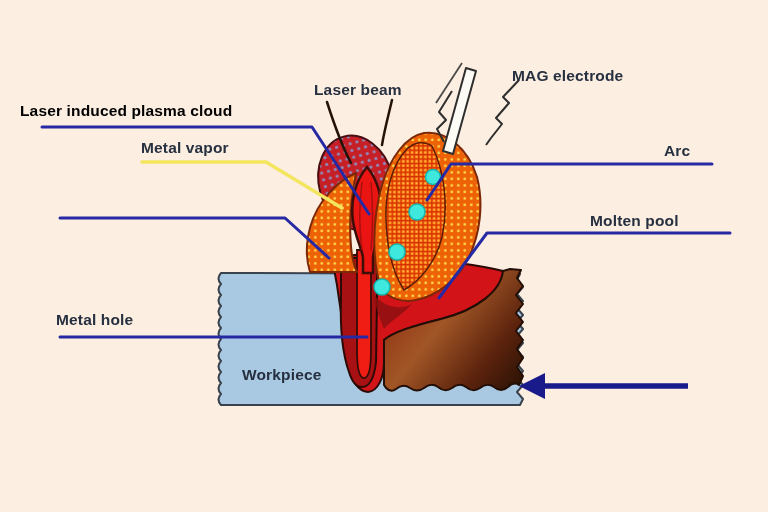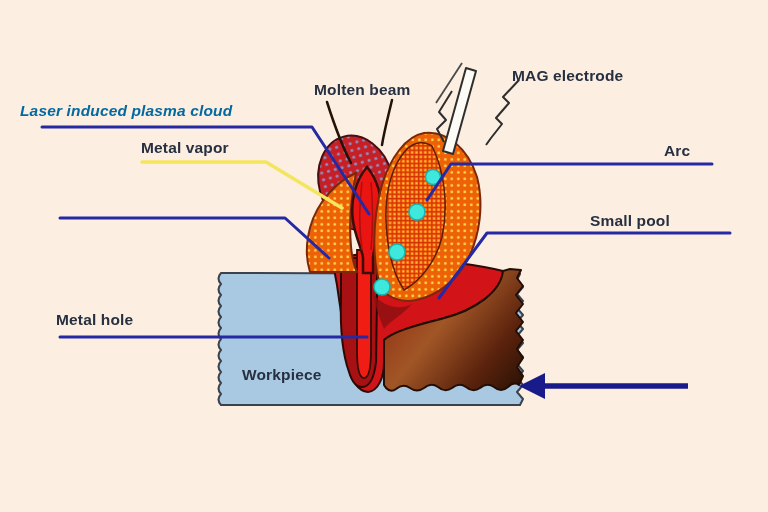--- a/index.html
+++ b/index.html
@@ -9,21 +9,21 @@
     font-family:"Liberation Sans",sans-serif;
   }
   .stage svg{position:absolute;left:0;top:0;}
   .lbl{
     position:absolute;
     font:600 15.5px/1.1 "Liberation Sans",sans-serif;
     color:#273040;
     letter-spacing:.15px;
     white-space:nowrap;
   }
-  .lbl.maroon{color:#0369a1;font-style:italic;}
+  .lbl.maroon{color:#000000;}
 </style>
 </head>
 <body>
 
 <div class="stage">
 
   <svg viewBox="0 0 768 512" width="768" height="512">
     <defs>
       <pattern id="pDots" width="6.5" height="6.5" patternUnits="userSpaceOnUse">
         <rect width="6.5" height="6.5" fill="#ee6207"></rect>
@@ -126,22 +126,22 @@
 
   <div class="lbl maroon" style="left:20px;top:102px">Laser induced plasma cloud</div>
 
   <div class="lbl" style="left:141px;top:139px">Metal vapor</div>
 
 
   <div class="lbl" style="left:56px;top:311px">Metal hole</div>
 
   <div class="lbl" style="left:242px;top:366px">Workpiece</div>
 
-  <div class="lbl" style="left:314px;top:81px">Molten beam</div>
+  <div class="lbl" style="left:314px;top:81px">Laser beam</div>
 
   <div class="lbl" style="left:512px;top:67px">MAG electrode</div>
 
   <div class="lbl" style="left:664px;top:142px">Arc</div>
 
-  <div class="lbl" style="left:590px;top:212px">Small pool</div>
+  <div class="lbl" style="left:590px;top:212px">Molten pool</div>
 
 
 </div>
 
 </body></html>

